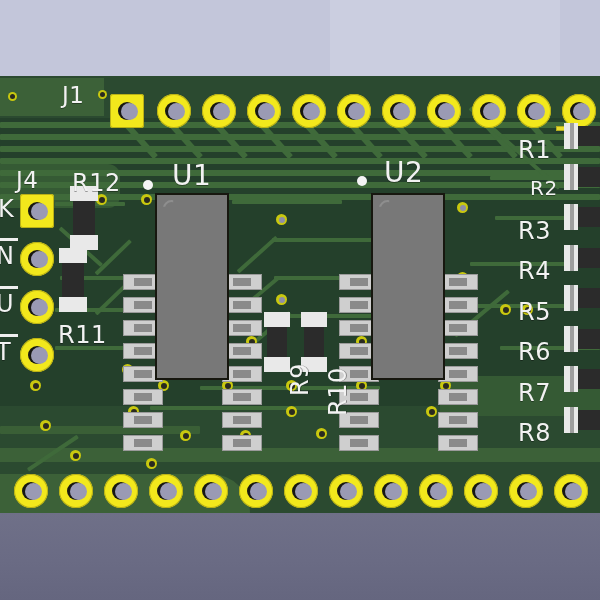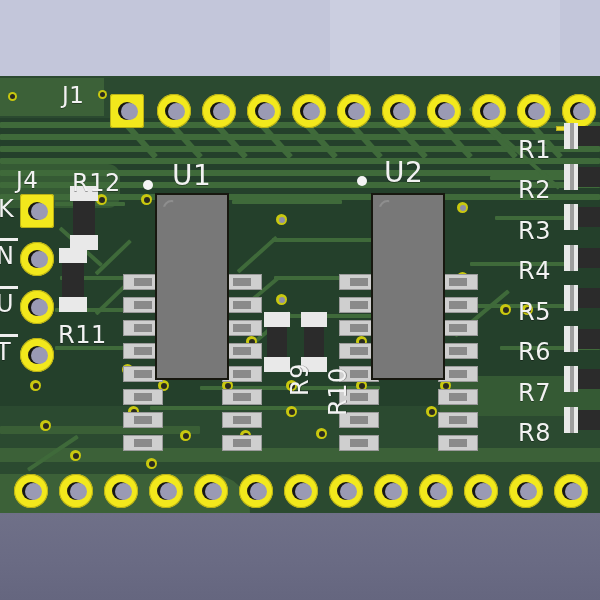--- a/index.html
+++ b/index.html
@@ -539,21 +539,21 @@
       <div class="silk" style="left:62px;top:6px;font-size:23px;">J1</div>
       <div class="silk" style="left:16px;top:91px;font-size:23px;">J4</div>
 
       <div class="silk" style="left:172px;top:83px;font-size:28px;">U1</div>
       <div class="silk" style="left:384px;top:80px;font-size:28px;">U2</div>
 
       <div class="silk-dot" style="left:143px;top:104px;"></div>
       <div class="silk-dot" style="left:357px;top:100px;"></div>
 
       <div class="silk" style="left:518px;top:60px;font-size:24px;">R1</div>
-      <div class="silk" style="left:518px;top:100px;font-size:24px;">R2</div>
+      <div class="silk" style="left:530px;top:100px;font-size:20px;">R2</div>
       <div class="silk" style="left:518px;top:141px;font-size:24px;">R3</div>
       <div class="silk" style="left:518px;top:181px;font-size:24px;">R4</div>
       <div class="silk" style="left:518px;top:222px;font-size:24px;">R5</div>
       <div class="silk" style="left:518px;top:262px;font-size:24px;">R6</div>
       <div class="silk" style="left:518px;top:303px;font-size:24px;">R7</div>
       <div class="silk" style="left:518px;top:343px;font-size:24px;">R8</div>
 
       <div class="silk" style="left:72px;top:93px;font-size:24px;">R12</div>
       <div class="silk" style="left:58px;top:245px;font-size:24px;">R11</div>
       <div class="silk rot" style="left:286px;top:320px;font-size:24px;">R9</div>

